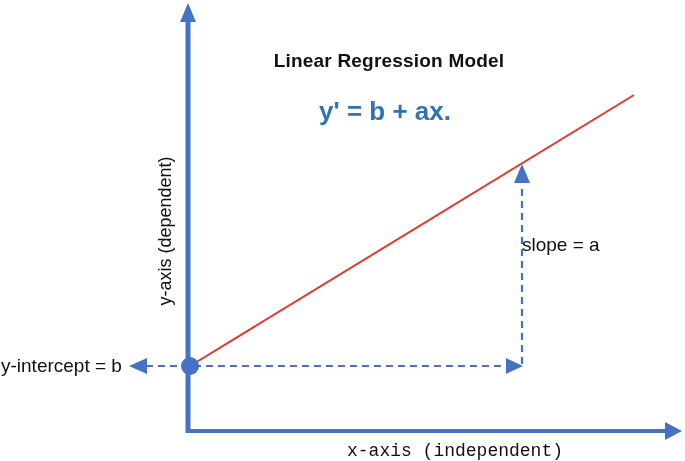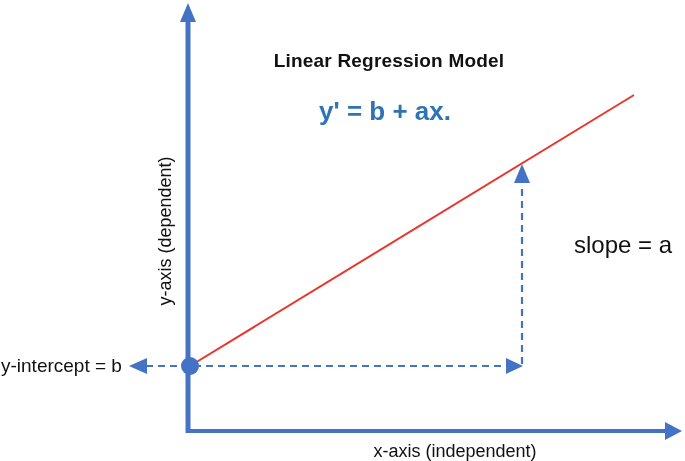--- a/index.html
+++ b/index.html
@@ -32,28 +32,29 @@
     font-size: 26px; font-weight: 700; color: var(--eq-blue, #2E74B5);
   }
   .y-axis-label {
     left: 165px; top: 231px;
     transform: translate(-50%, -50%) rotate(-90deg);
     font-size: 18px;
   }
   .x-axis-label {
     left: 455px; top: 441px; transform: translateX(-50%);
     font-size: 18px;
+    font-family: Liberation Mono, monospace;
   }
   .y-intercept-label {
     left: 1px; top: 366px; transform: translateY(-50%);
     font-size: 19px;
   }
   .slope-label {
-    left: 574px; top: 245px; transform: translateY(-50%);
-    font-size: 24px;
+    left: 522px; top: 245px; transform: translateY(-50%);
+    font-size: 19px;
   }
 </style>
 </head>
 <body>
 
 <div class="canvas">
 
   <svg class="layer" width="685" height="461" viewBox="0 0 685 461">
 
     <line class="axis-line" x1="188" y1="18" x2="188" y2="433" stroke-width="5"></line>

